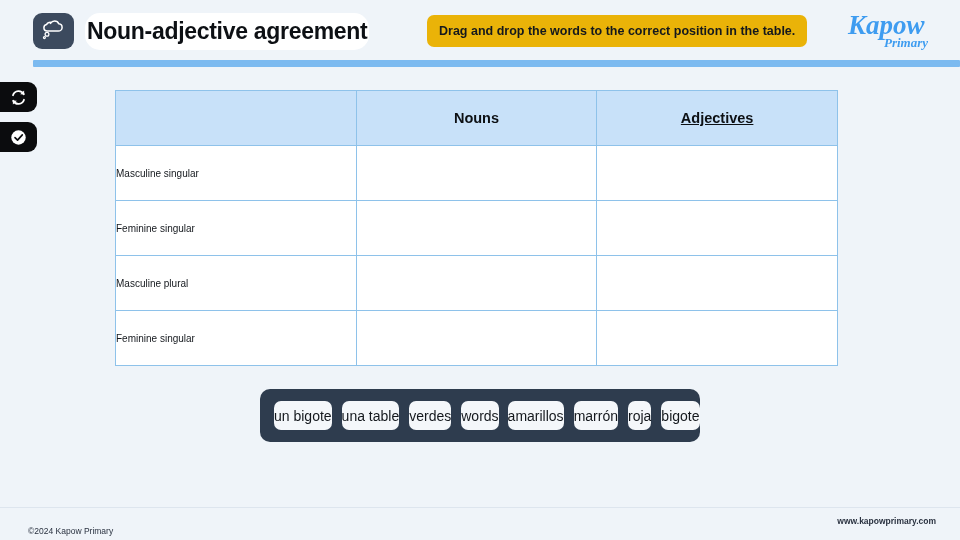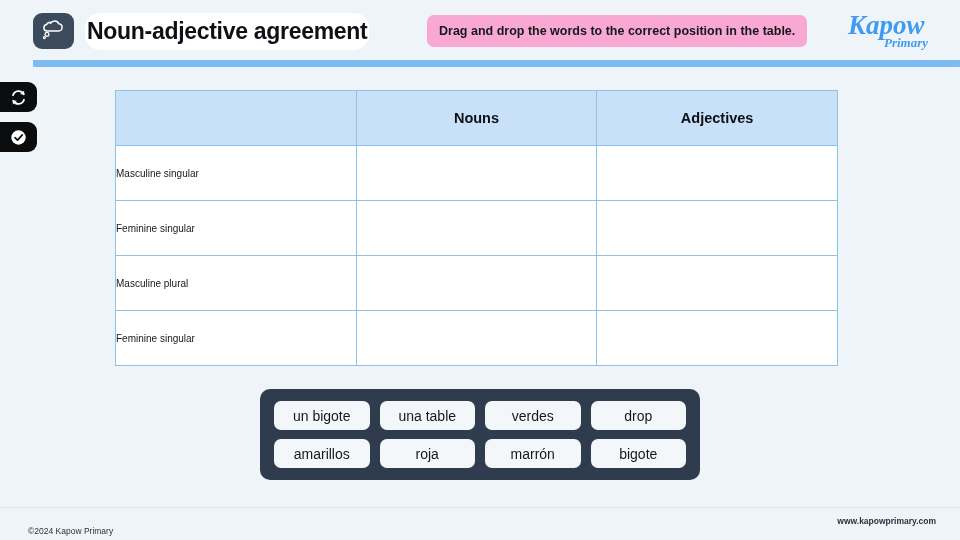--- a/index.html
+++ b/index.html
@@ -52,21 +52,21 @@
     font-weight: bold;
     letter-spacing: -0.3px;
     white-space: nowrap;
     color: #0d1014;
   }
 
   .instr-box {
     position: absolute;
     left: 427px; top: 15px;
     height: 32px;
-    background: #f9a8d4;
+    background: #eab308;
     border-radius: 7px;
     display: flex;
     align-items: center;
     padding: 0 12px;
   }
   .instr-text {
     font-size: 12.5px;
     font-weight: bold;
     white-space: nowrap;
     color: #14181d;
@@ -124,40 +124,40 @@
     color: #0d1014;
     text-align: center;
     margin-left: 48px;
   }
   .grid-table tbody td {
     height: 55px;
     background: #ffffff;
   }
   .col-label { width: 241px; }
   .col-noun  { width: 241px; }
-  .col-adj   { width: 241px; }
+  .col-adj   { width: 241px; text-decoration: underline; }
 
   .row-label {
     padding-left: 18px;
     font-size: 10px;
     color: #14181d;
     text-align: left;
   }
   .drop-zone { background: #ffffff; }
 
   
   .word-bank {
     position: absolute;
     left: 260px; top: 389px;
     width: 440px;
     background: #2e3c4e;
     border-radius: 10px;
     padding: 12px 14px;
     display: flex;
-    flex-direction: column;
+    flex-direction: row;
     gap: 9px;
   }
   .bank-row {
     display: flex;
     gap: 10px;
   }
   .word-chip {
     flex: 1 1 0;
     height: 29px;
     background: #f4f7fa;
@@ -270,25 +270,25 @@
       <td class="drop-zone"></td>
     </tr>
   </tbody>
 </table>
 
 <div class="word-bank">
   <div class="bank-row">
     <div class="word-chip">un bigote</div>
     <div class="word-chip">una table</div>
     <div class="word-chip">verdes</div>
-    <div class="word-chip">drop</div>
+    <div class="word-chip">words</div>
   </div>
   <div class="bank-row">
     <div class="word-chip">amarillos</div>
+    <div class="word-chip">marrón</div>
     <div class="word-chip">roja</div>
-    <div class="word-chip">marrón</div>
     <div class="word-chip">bigote</div>
   </div>
 </div>
 
 <div class="footer-rule"></div>
 <div class="footer-left">©2024 Kapow Primary</div>
 <div class="footer-right">www.kapowprimary.com</div>
 
 </body></html>

